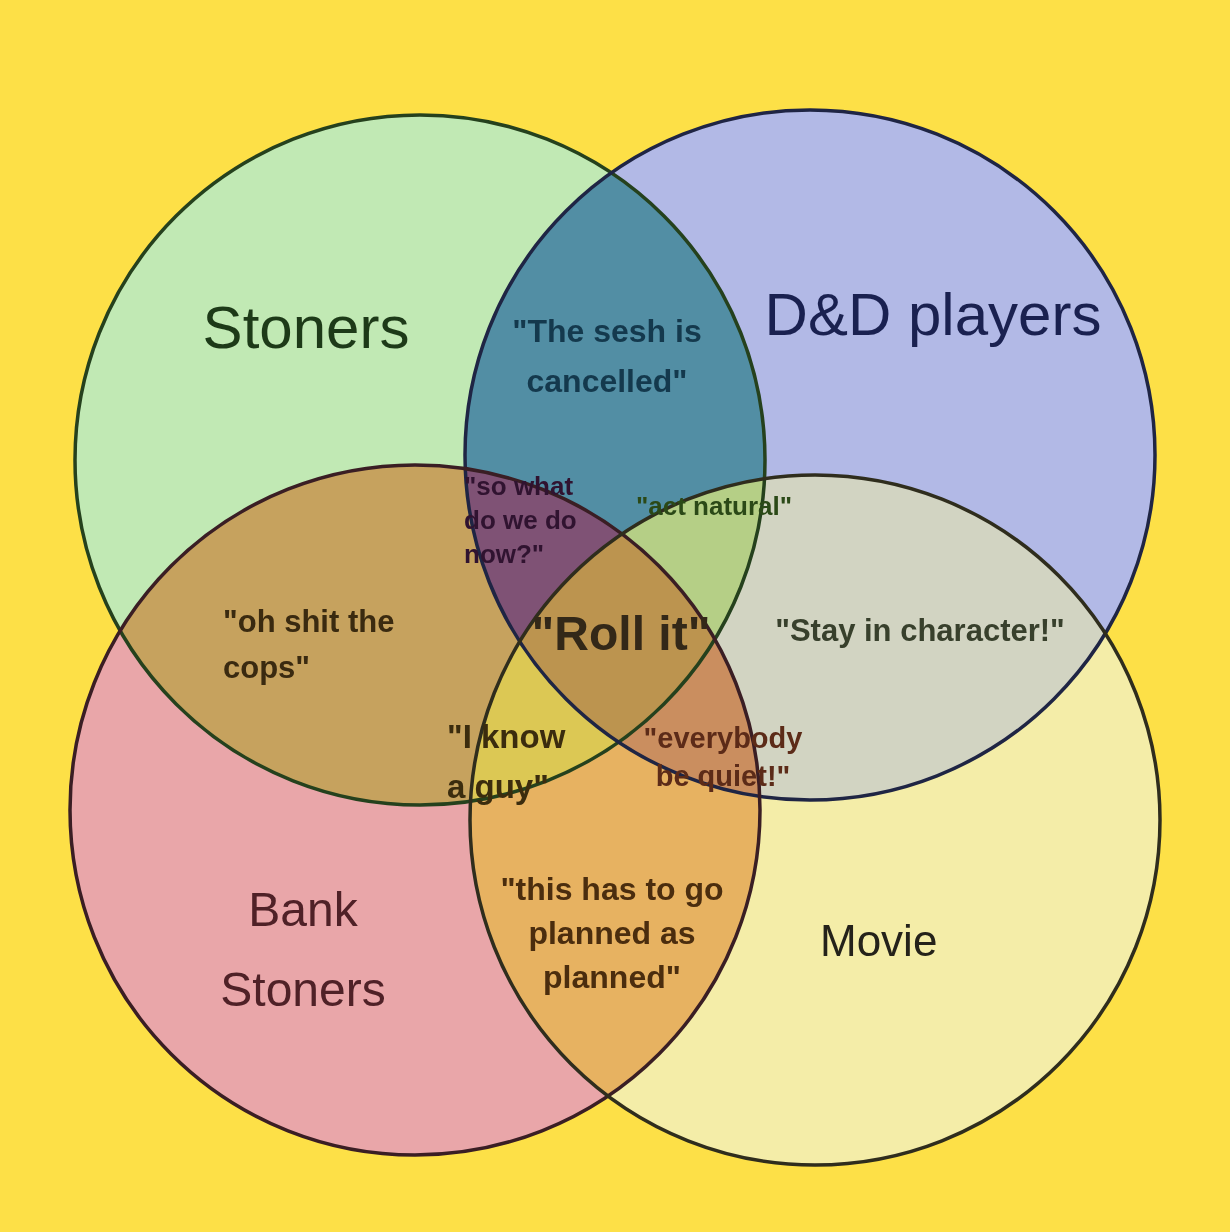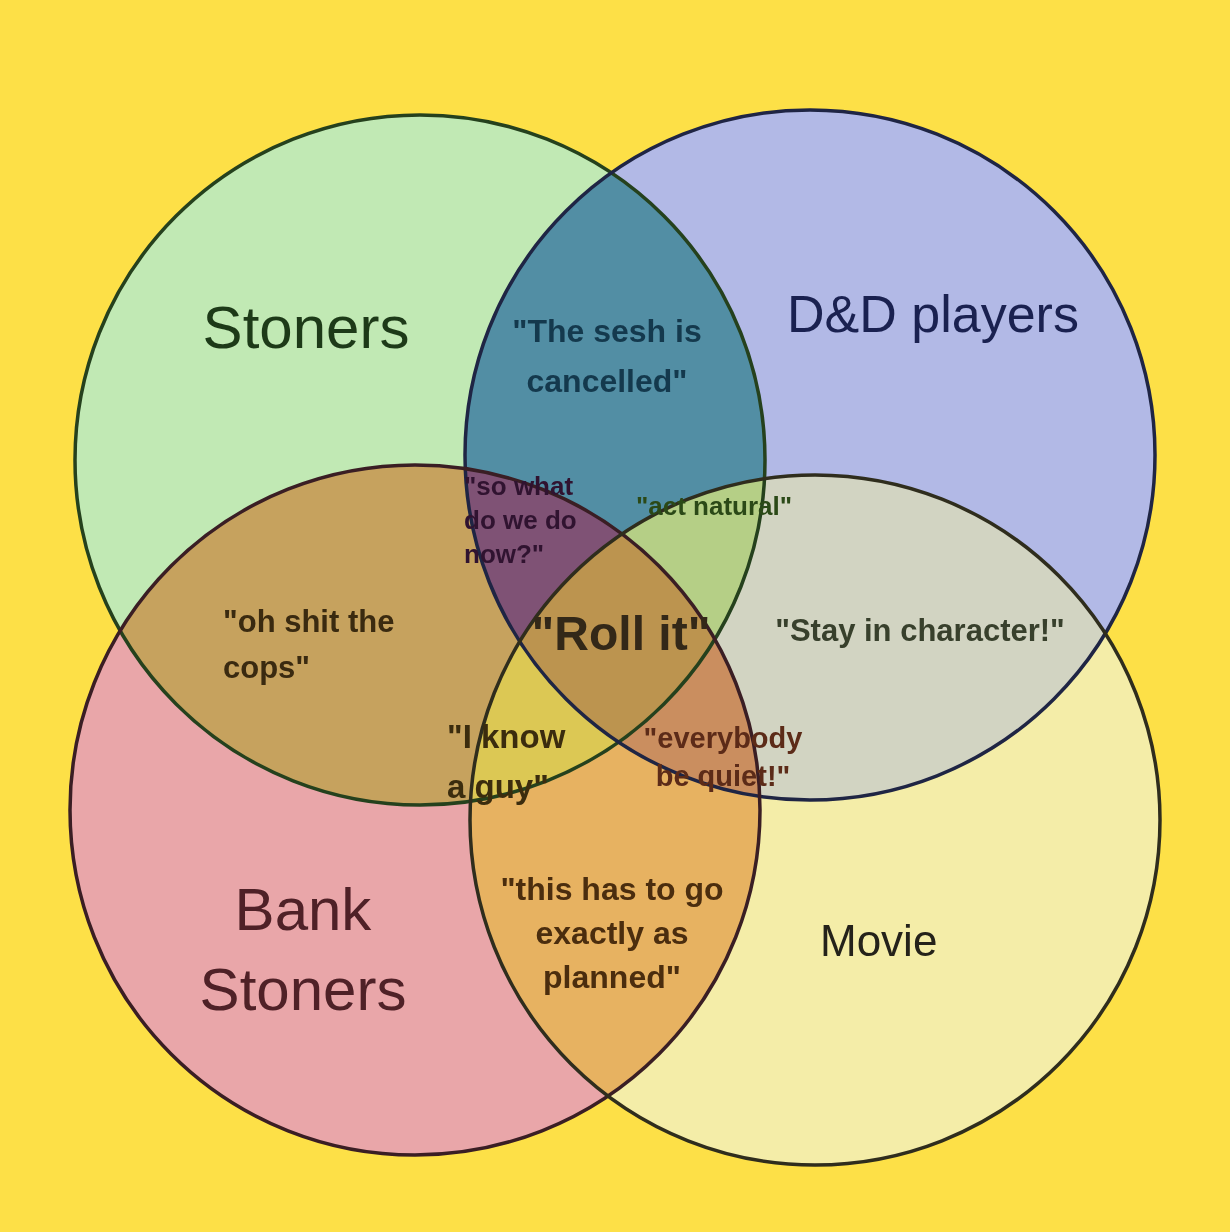--- a/index.html
+++ b/index.html
@@ -12,22 +12,22 @@
     font-family: "Liberation Sans", sans-serif;
   }
   .venn { position: absolute; left: 0; top: 0; }
   .label { position: absolute; white-space: nowrap; }
   .c { transform: translate(-50%, -50%); text-align: center; }
   .l { transform: translate(0, -50%); text-align: left; }
   .line { display: block; }
   .q { font-weight: 700; }
 
   #lbl-stoners   { left: 306px; top: 327px; font-size: 60px; color: #1d3a18; }
-  #lbl-dnd       { left: 933px; top: 314px; font-size: 52px; color: #1a2150; }
-  #lbl-bank      { left: 303px; top: 950px; font-size: 60px; line-height: 80px; color: #4f2127; }
+  #lbl-dnd       { left: 933px; top: 314px; font-size: 60px; color: #1a2150; }
+  #lbl-bank      { left: 303px; top: 950px; font-size: 48px; line-height: 80px; color: #4f2127; }
   #lbl-movie     { left: 820px; top: 941px; font-size: 44px; line-height: 86px; color: #24221a; }
   #lbl-sesh      { left: 607px; top: 356px; font-size: 32px; line-height: 50px; color: #14394d; }
   #lbl-sowhat    { left: 464px; top: 520px; font-size: 26px; line-height: 34px; color: #301330; }
   #lbl-act       { left: 714px; top: 506px; font-size: 26px; color: #2b4917; }
   #lbl-ohshit    { left: 223px; top: 645px; font-size: 31px; line-height: 46px; color: #3a2a10; }
   #lbl-roll      { left: 621px; top: 633px; font-size: 48px; color: #332818; }
   #lbl-stay      { left: 920px; top: 631px; font-size: 31px; color: #38402c; }
   #lbl-iknow     { left: 447px; top: 762px; font-size: 33px; line-height: 50px; color: #3b2c0e; }
   #lbl-everybody { left: 723px; top: 757px; font-size: 29px; line-height: 38px; color: #5c2b18; }
   #lbl-planned   { left: 612px; top: 933px; font-size: 32px; line-height: 44px; color: #4b2d0e; }
@@ -142,17 +142,17 @@
   <div id="lbl-iknow" class="label l q">
     <span class="line">"I know</span>
     <span class="line">a guy"</span>
   </div>
   <div id="lbl-everybody" class="label c q">
     <span class="line">"everybody</span>
     <span class="line">be quiet!"</span>
   </div>
   <div id="lbl-planned" class="label c q">
     <span class="line">"this has to go</span>
-    <span class="line">exactly as</span>
+    <span class="line">planned as</span>
     <span class="line">planned"</span>
   </div>
 
 </div>
 
 </body></html>

